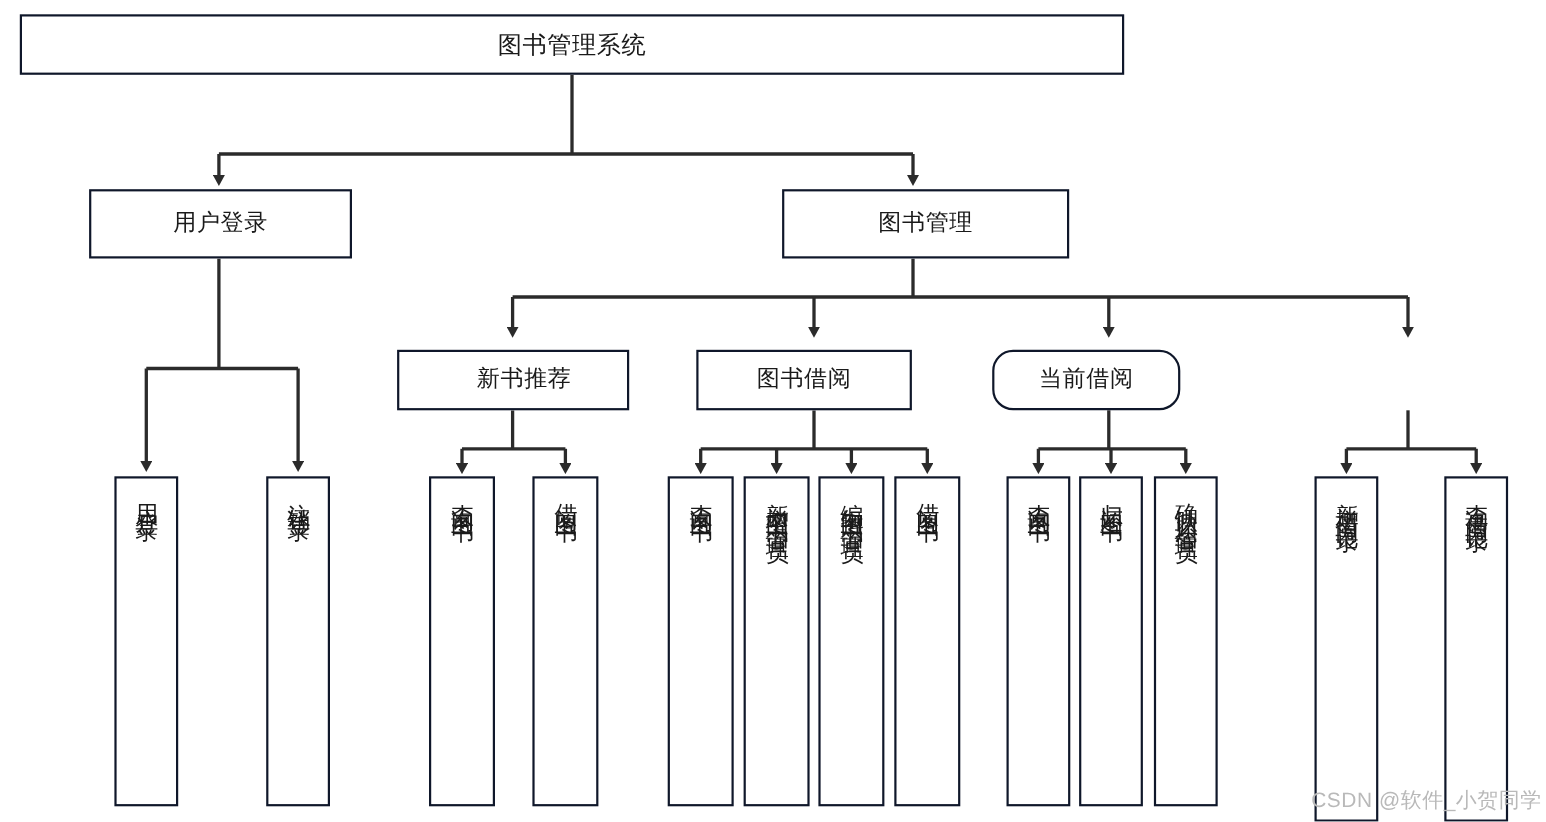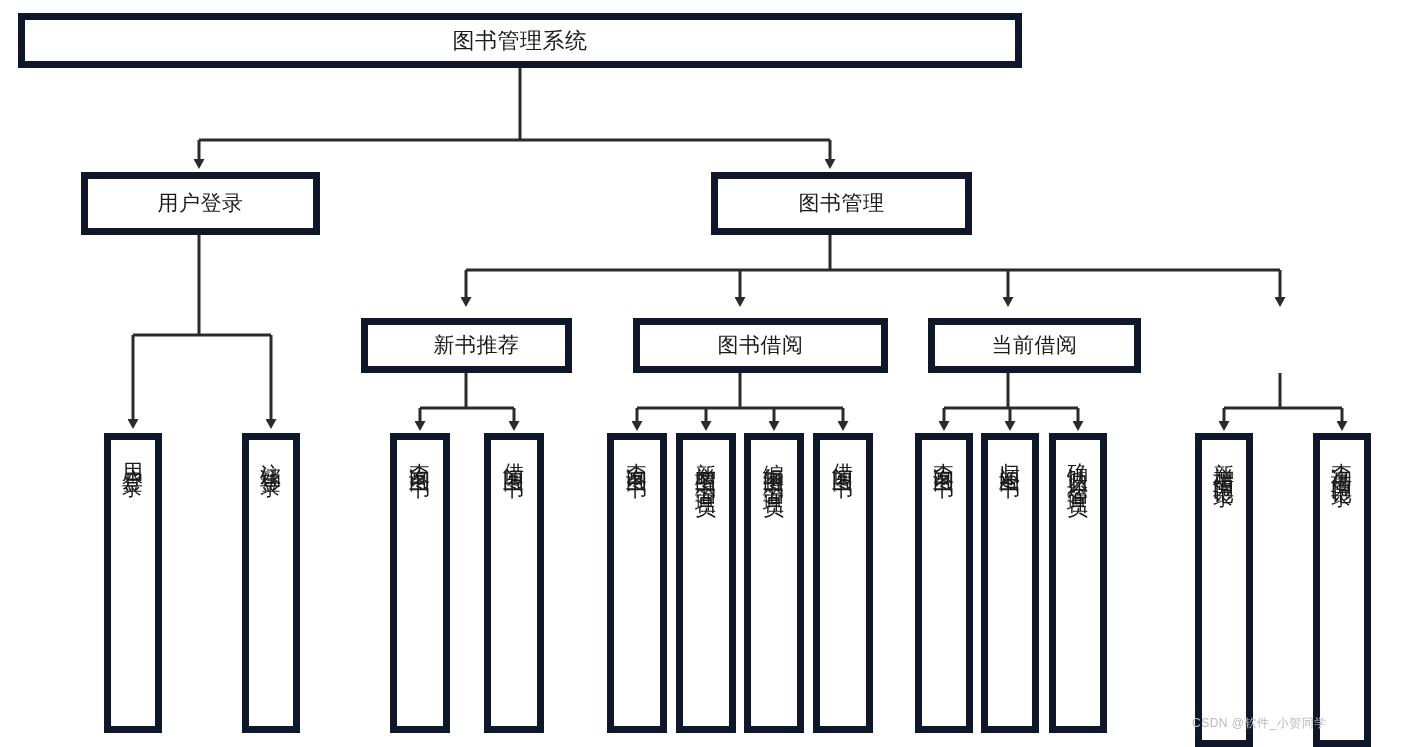--- a/index.html
+++ b/index.html
@@ -21,21 +21,21 @@
     position: absolute;
     left: 0;
     top: 0;
     width: 1405px;
     height: 747px;
     pointer-events: none;
   }
   .node {
     position: absolute;
     box-sizing: border-box;
-    border: 7px solid #0f172a;
+    border: 2px solid #0f172a;
     background: #ffffff;
     display: flex;
     align-items: center;
     justify-content: center;
     color: #1a1a1a;
   }
   .node-label {
     display: block;
     text-align: center;
     line-height: 1.18;
@@ -59,21 +59,21 @@
     writing-mode: vertical-rl;
     text-orientation: upright;
     font-size: 21px;
     line-height: 1.1;
     letter-spacing: 5px;
     white-space: nowrap;
   }
   .watermark {
     position: absolute;
     color: #b9b9b9;
-    font-size: 12px;
+    font-size: 19px;
     white-space: nowrap;
     letter-spacing: 0.5px;
   }
 </style>
 </head>
 <body>
 
 <div id="canvas">
 
   <svg class="connectors" viewBox="0 0 1405 747" xmlns="http://www.w3.org/2000/svg">
@@ -138,25 +138,25 @@
   </div>
 
   <div class="node h-node" style="left:711px; top:172px; width:261px; height:63px;">
     <span class="node-label">图书管理</span>
   </div>
 
   <div class="node h-node" style="left:361px; top:318px; width:211px; height:55px;padding-left:20px;">
     <span class="node-label">新书推荐</span>
   </div>
 
-  <div class="node h-node" style="left:633px; top:318px; width:255px; height:55px;">
+  <div class="node h-node" style="left:633px; top:318px; width:196px; height:55px;">
     <span class="node-label">图书借阅</span>
   </div>
 
-  <div class="node h-node" style="left:928px; top:318px; width:213px; height:55px;">
+  <div class="node h-node" style="left:902px; top:318px; width:171px; height:55px;border-radius:19px;">
     <span class="node-label">当前借阅</span>
   </div>
 
 
   <div class="node v-node" style="left:104px; top:433px; width:58px; height:300px;">
     <span class="node-label">用户登录</span>
   </div>
 
   <div class="node v-node" style="left:242px; top:433px; width:58px; height:300px;">
     <span class="node-label">注销登录</span>

